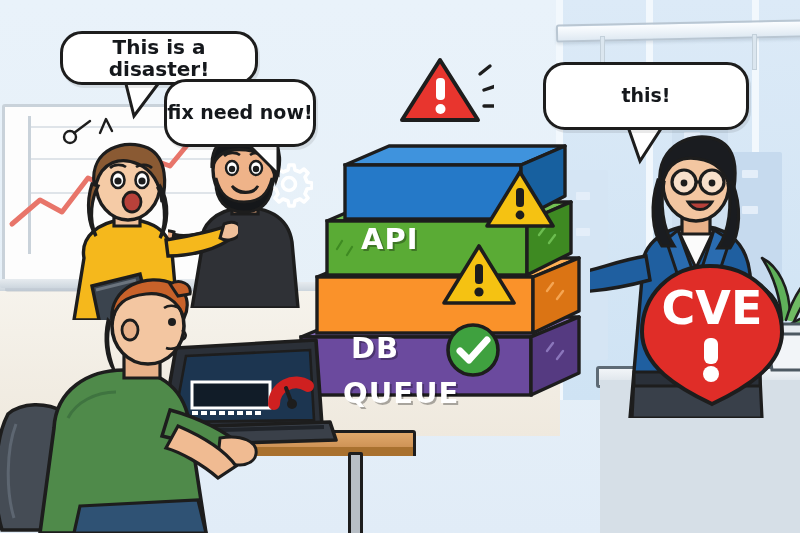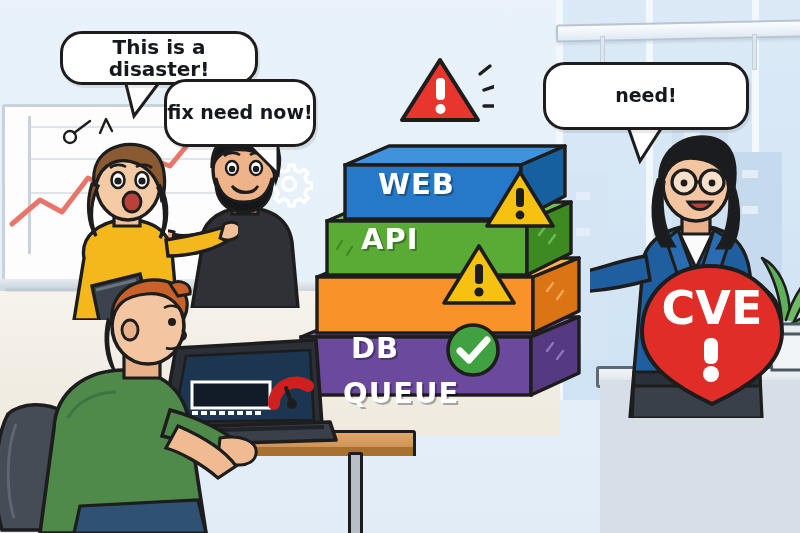--- a/index.html
+++ b/index.html
@@ -166,21 +166,20 @@
       <path d="M218 38 l6 -8 M228 46 l6 -8" stroke="#6cbd50" stroke-width="2.4" stroke-linecap="round" fill="none"></path>
       <path d="M16 52 l5 -8 M26 58 l5 -8" stroke="#3e8a22" stroke-width="2.2" stroke-linecap="round" fill="none"></path>
     </svg>
     <div class="blk-label" style="left:66px;top:117px;font-size:29px;">API</div>
 
     <svg style="position:absolute;left:44px;top:36px;width:244px;height:80px;">
       <polygon points="6,24 182,24 226,5 50,5" fill="#3f93dd" stroke="#1d1d1d" stroke-width="3.4" stroke-linejoin="round"></polygon>
       <rect x="6" y="24" width="176" height="54" fill="#2579c8" stroke="#1d1d1d" stroke-width="3.4"></rect>
       <polygon points="182,24 226,5 226,55 182,78" fill="#17609f" stroke="#1d1d1d" stroke-width="3.4" stroke-linejoin="round"></polygon>
     </svg>
-    <div class="blk-label" style="left:83px;top:62px;font-size:29px;">WEB</div>
   </div>
 
   <svg class="alert-tri" style="left:398px;top:54px;width:96px;height:78px;">
     <polygon points="42,6 80,66 4,66" fill="#e8352e" stroke="#1d1d1d" stroke-width="4" stroke-linejoin="round"></polygon>
     <rect x="38" y="24" width="9" height="22" rx="4" fill="#ffffff"></rect>
     <circle cx="42.5" cy="55" r="5" fill="#ffffff"></circle>
     <g stroke="#1d1d1d" stroke-width="3.4" stroke-linecap="round">
       <line x1="82" y1="20" x2="92" y2="12"></line>
       <line x1="86" y1="36" x2="98" y2="32"></line>
       <line x1="86" y1="52" x2="99" y2="52"></line>
@@ -376,20 +375,20 @@
 
   <div class="bubble" style="left:164px;top:79px;width:146px;height:62px;font-size:19px;flex-direction:column;">
     <span>fix need now!</span>
   </div>
   <svg class="btail" style="left:238px;top:134px;width:56px;height:46px;">
     <path d="M4 4 L40 4 L40 40 Z" fill="#ffffff" stroke="#1d1d1d" stroke-width="3"></path>
     <path d="M6 5 L38 5" stroke="#ffffff" stroke-width="5"></path>
   </svg>
 
   <div class="bubble" style="left:543px;top:62px;width:200px;height:62px;font-size:19px;flex-direction:column;">
-    <span>need!</span>
+    <span>this!</span>
   </div>
   <svg class="btail" style="left:622px;top:117px;width:56px;height:50px;">
     <path d="M4 4 L44 4 L18 44 Z" fill="#ffffff" stroke="#1d1d1d" stroke-width="3"></path>
     <path d="M6 5 L42 5" stroke="#ffffff" stroke-width="5"></path>
   </svg>
 
 </div>
 
 </body></html>

